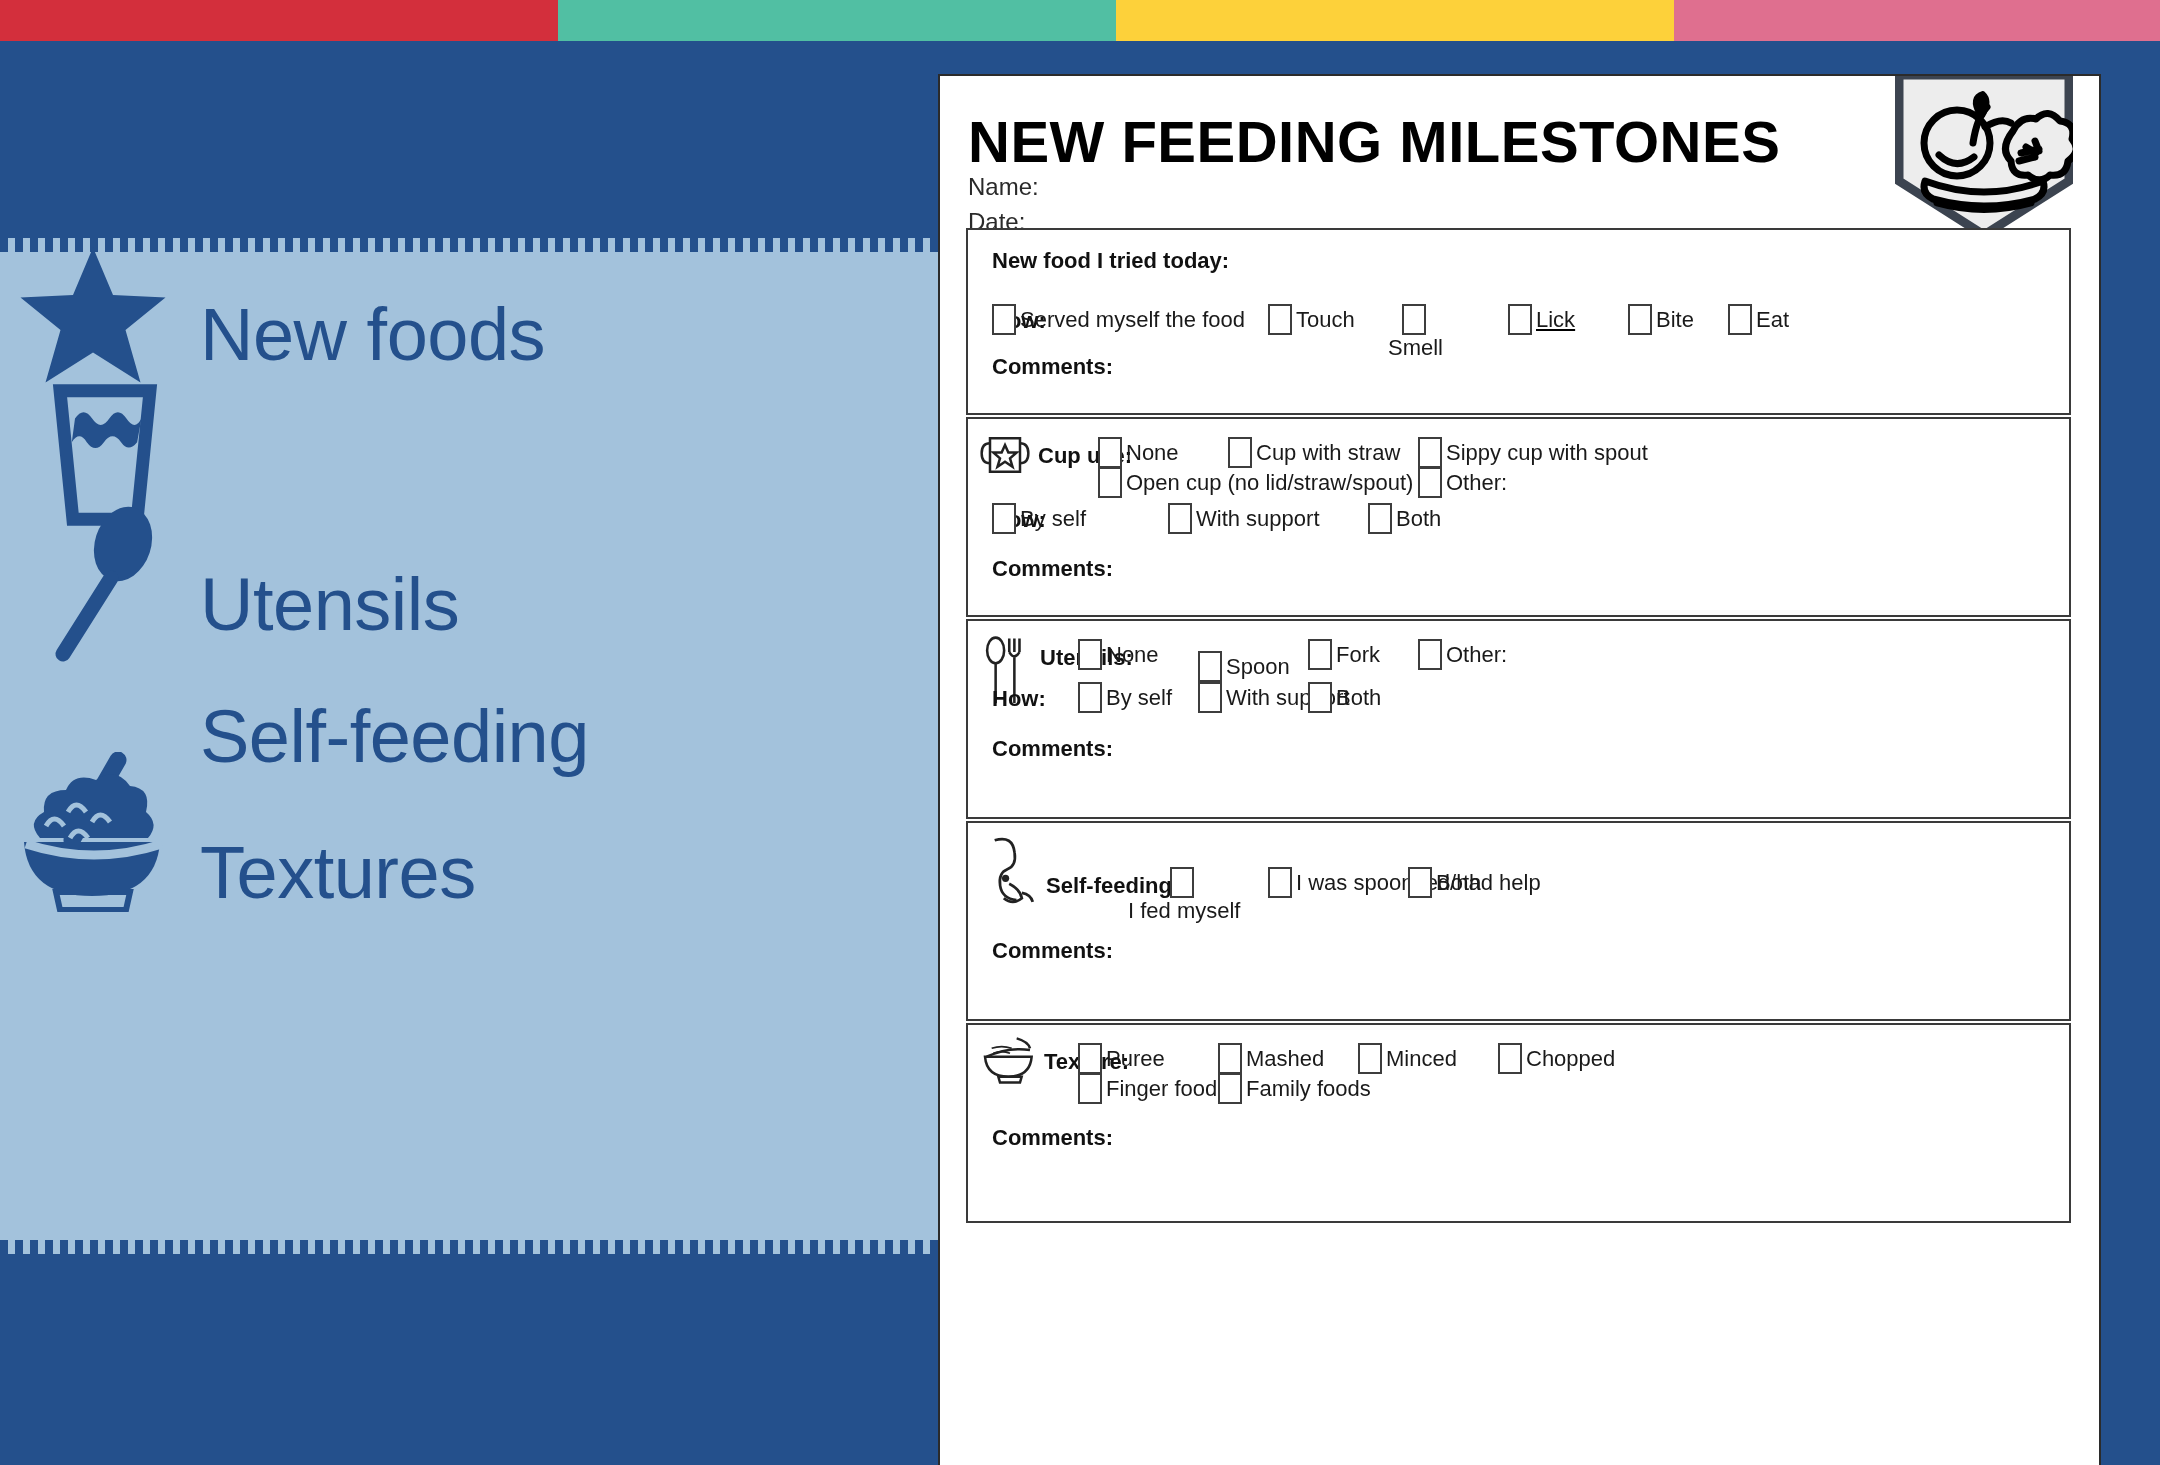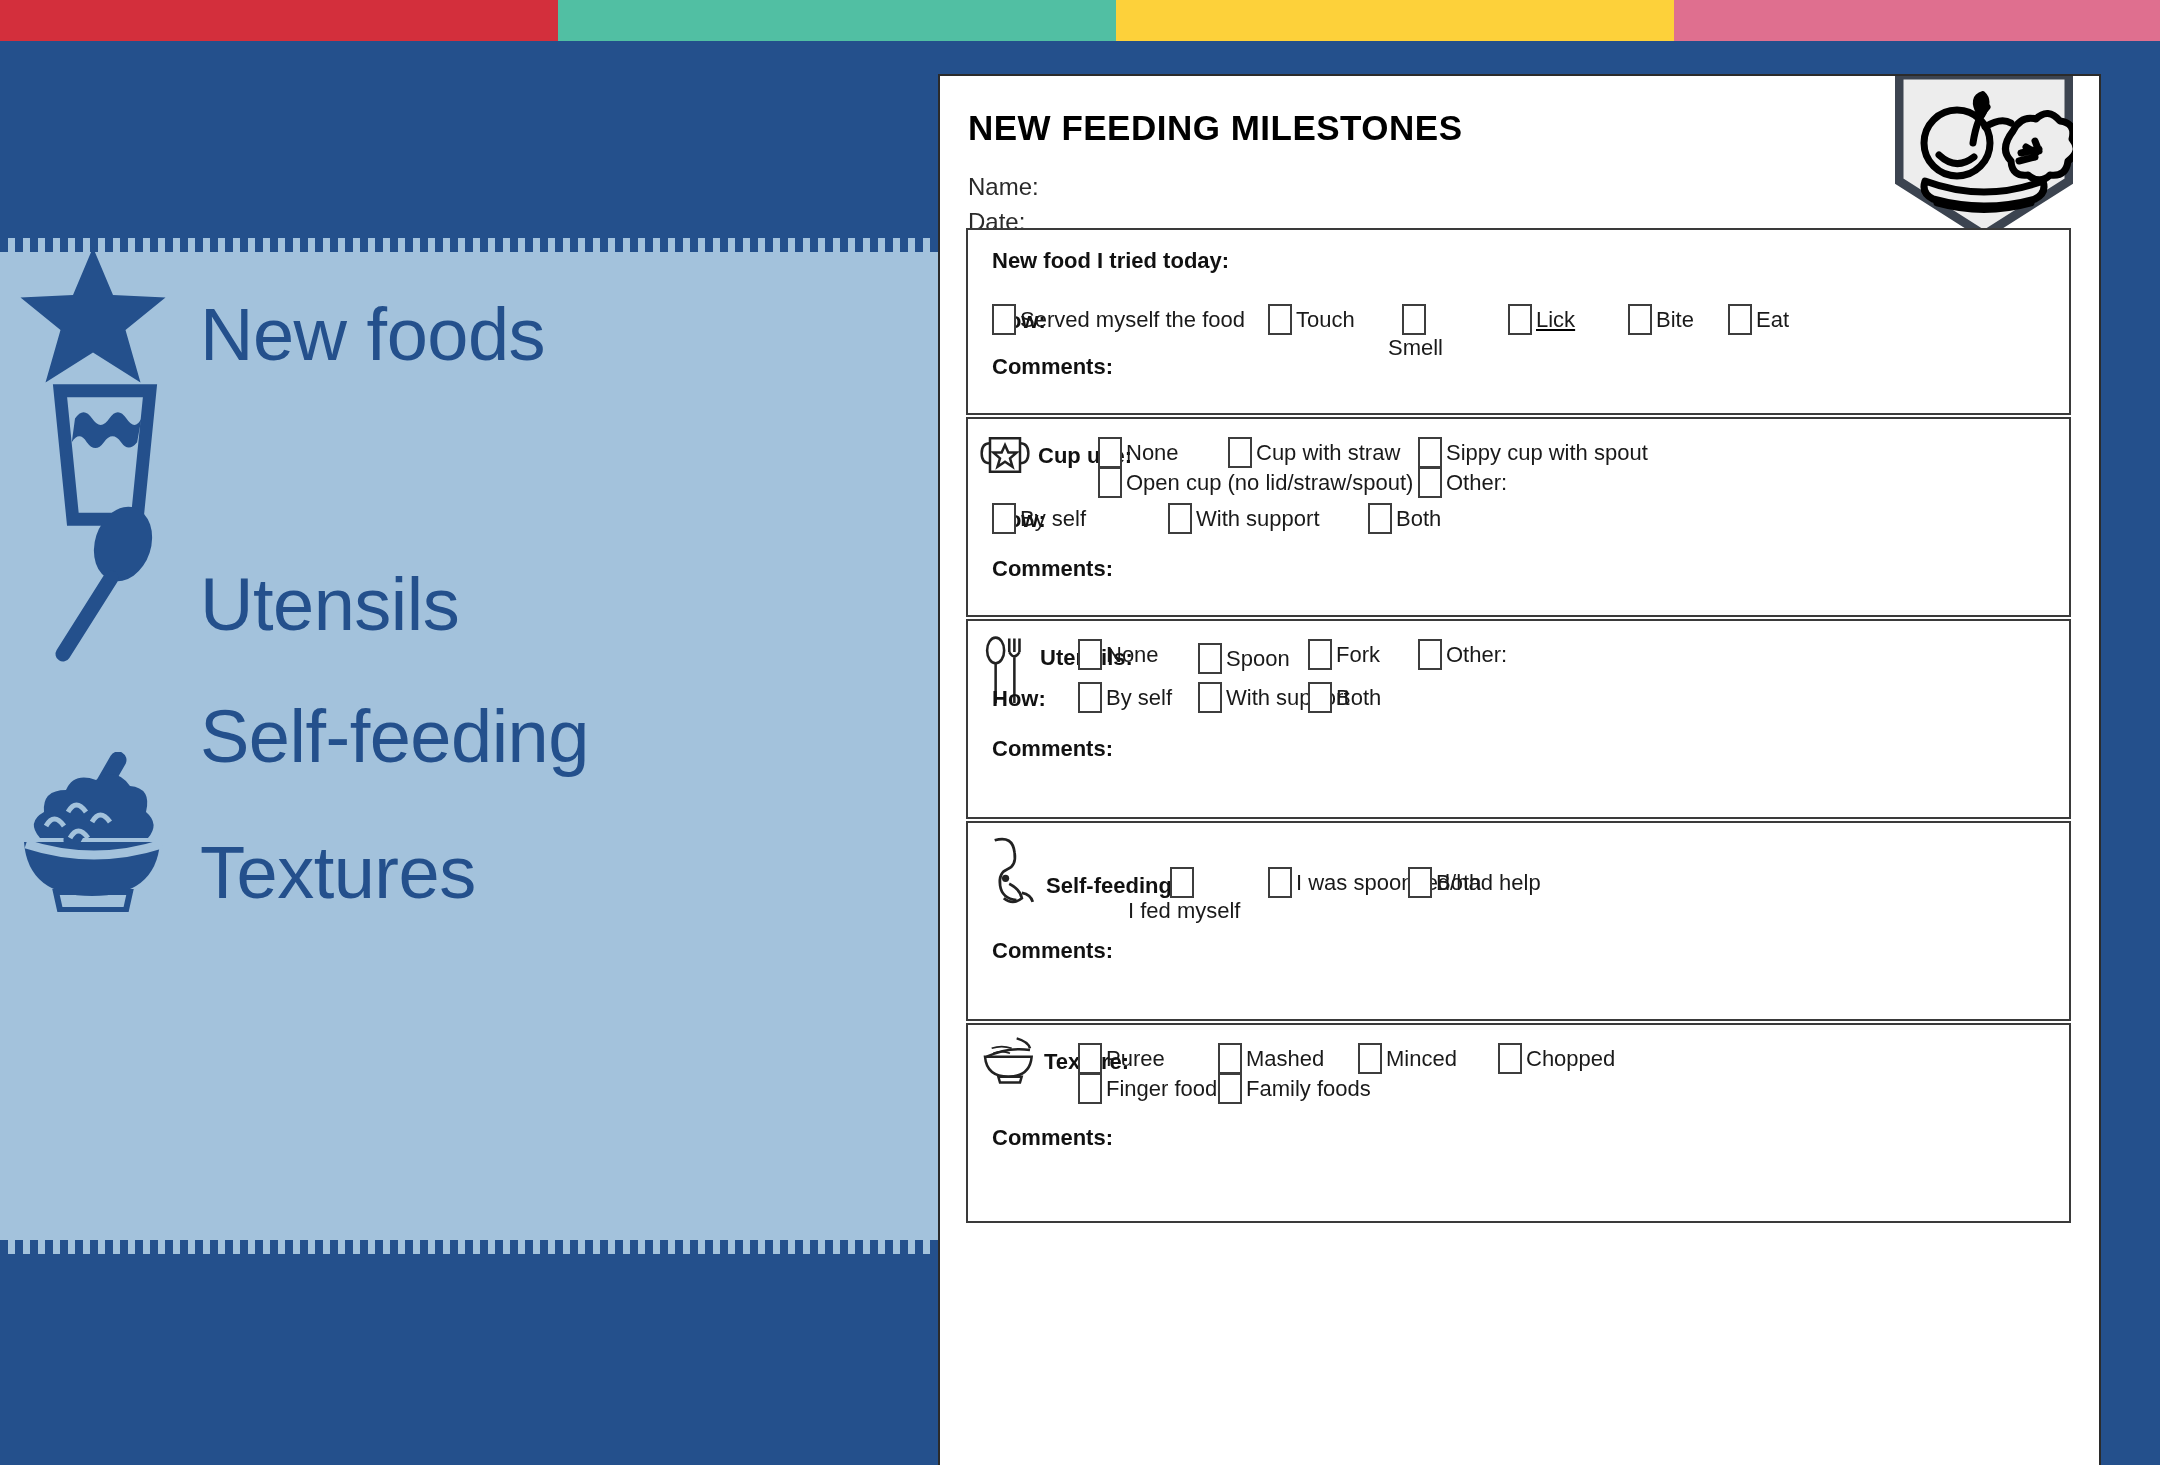--- a/index.html
+++ b/index.html
@@ -32,21 +32,21 @@
     position:absolute;left:938px;top:74px;width:1163px;height:1391px;
     background:#ffffff;
     border:2px solid #2b2b2b;
     border-bottom:none;
     box-sizing:border-box;
     overflow:hidden;
   }
   #docinner{position:relative;width:100%;height:100%;}
   #doctitle{
     position:absolute;left:28px;top:32px;
-    font-size:35px;font-weight:bold;letter-spacing:0.5px;
+    font-size:58px;font-weight:bold;letter-spacing:0.5px;
     font-family:"Liberation Sans", sans-serif;color:#000;
     white-space:nowrap;
   }
   .metaline{position:absolute;left:28px;font-size:24px;color:#2a2a2a;}
   #meta-name{top:97px;}
   #meta-date{top:132px;}
 
   
   #badge{position:absolute;right:26px;top:-5px;width:178px;height:168px;}
 
@@ -358,21 +358,21 @@
               <path d="M16 35 L16 82" stroke="#222" stroke-width="3"></path>
               <path d="M38 6 v16 M44 6 v16 M32 6 v16" stroke="#222" stroke-width="3"></path>
               <path d="M32 22 q6 10 12 0" fill="none" stroke="#222" stroke-width="3"></path>
               <path d="M38 28 L38 82" stroke="#222" stroke-width="3"></path>
             </svg></div>
           <div class="sectitle" style="position: absolute; left: 72px; top: 24px;">Utensils:</div>
           <div class="row opt" style="position: absolute; left: 110px; top: 18px;">
             <span class="cb"></span>
             <span class="optxt">None</span>
           </div>
-          <div class="row opt" style="position: absolute; left: 230px; top: 22px;">
+          <div class="row opt" style="position: absolute; left: 230px; top: 30px;">
             <span class="cb"></span>
             <span class="optxt">Spoon</span>
           </div>
           <div class="row opt" style="position: absolute; left: 340px; top: 18px;">
             <span class="cb"></span>
             <span class="optxt">Fork</span>
           </div>
           <div class="row opt" style="position: absolute; left: 450px; top: 18px;">
             <span class="cb"></span>
             <span class="optxt">Other:</span>

